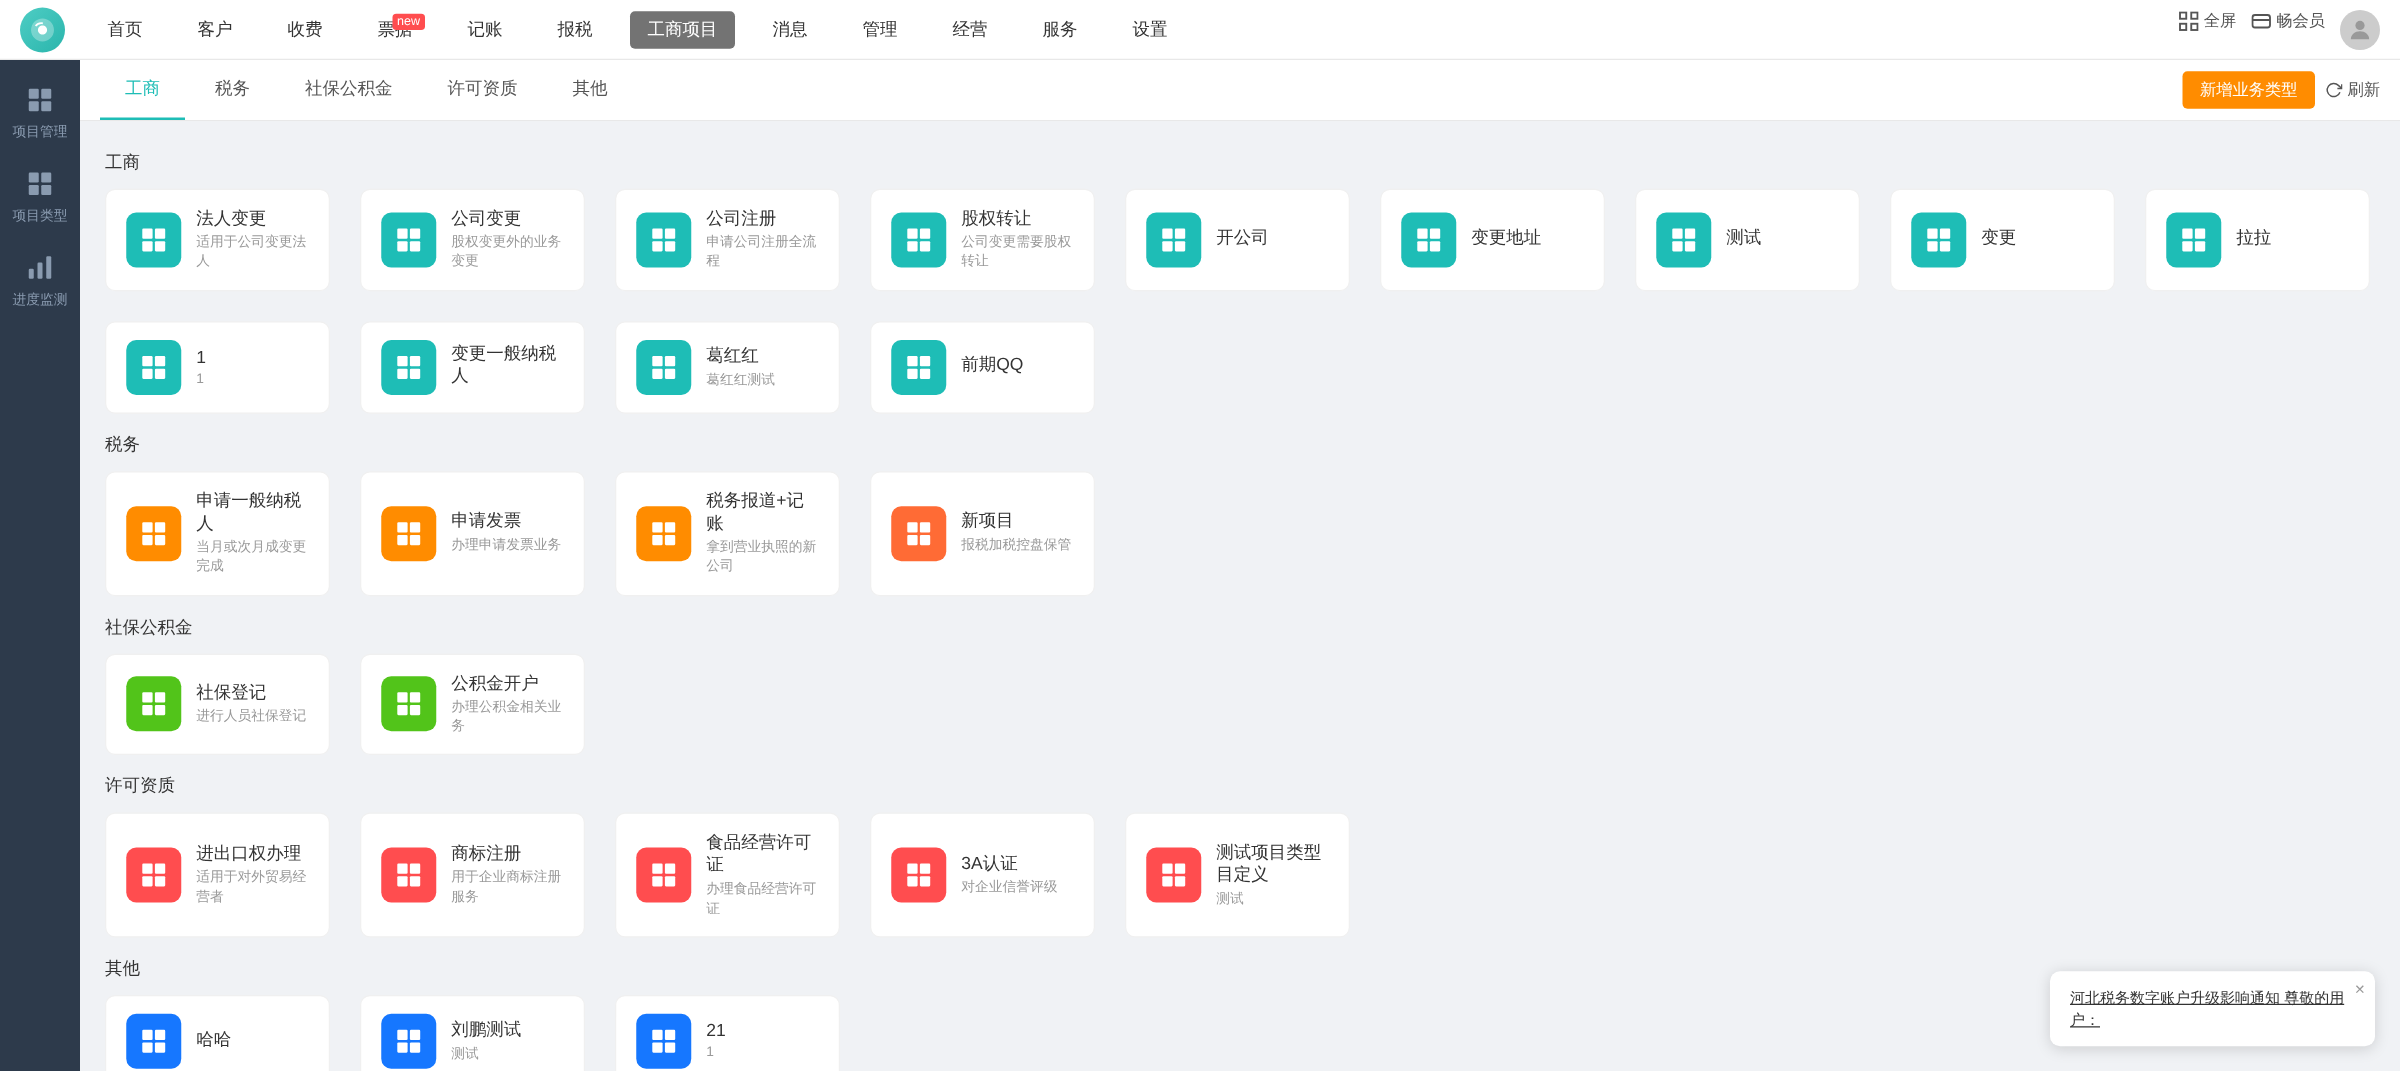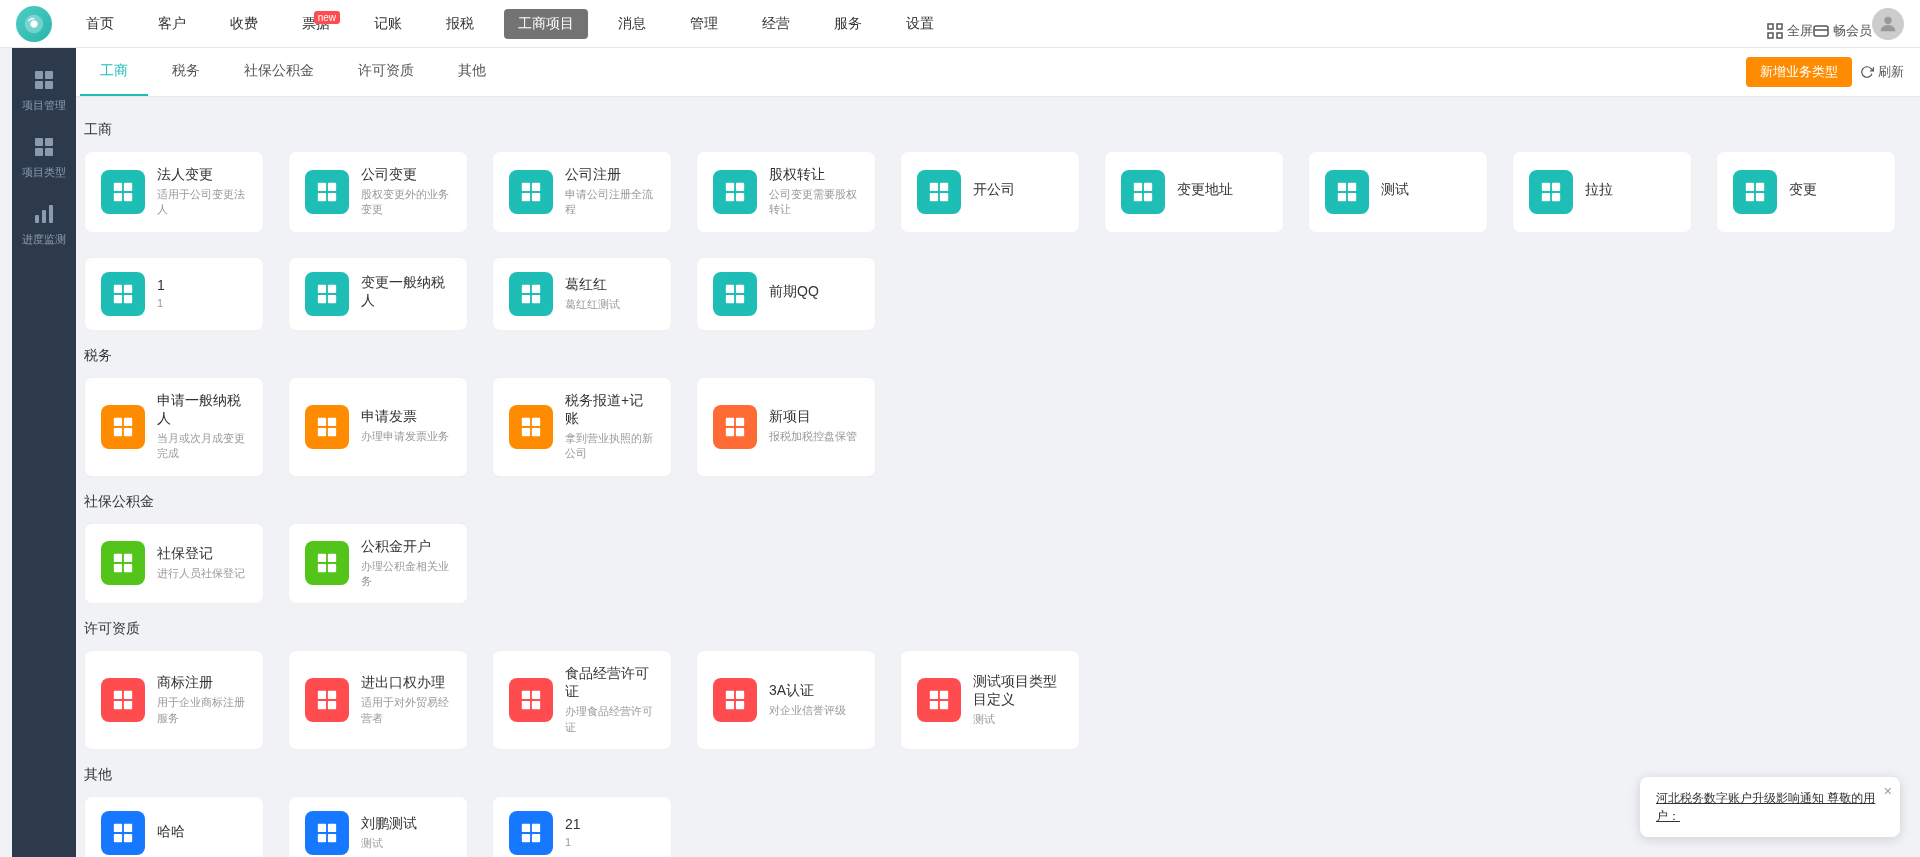--- a/index.html
+++ b/index.html
@@ -61,21 +61,22 @@
       top: 2px;
       right: 4px;
       background: #ff4d4f;
       color: white;
       font-size: 10px;
       padding: 1px 4px;
       border-radius: 3px;
     }
     .nav-right {
       display: flex;
-      align-items: flex-end;
+      align-items: flex-start;
+      gap: 12px;
       font-size: 13px;
       color: #555;
     }
     .nav-right .fullscreen, .nav-right .member {
       display: flex;
       align-items: center;
       gap: 4px;
       cursor: pointer;
     }
     .avatar {
@@ -86,21 +87,21 @@
       display: flex;
       align-items: center;
       justify-content: center;
       cursor: pointer;
     }
 
     
     .sidebar {
       position: fixed;
       top: 48px;
-      left: 12px;
+      left: 0;
       bottom: 0;
       width: 64px;
       background: #2d3a4b;
       display: flex;
       flex-direction: column;
       align-items: center;
       padding-top: 8px;
       z-index: 90;
     }
     .sidebar-item {
@@ -488,35 +489,35 @@
         <div class="service-card">
         <div class="card-icon" style="background:#1ebdb6">
           <svg width="22" height="22" viewBox="0 0 24 24" fill="white">
     <rect x="2" y="2" width="9" height="9" rx="1"></rect>
     <rect x="13" y="2" width="9" height="9" rx="1"></rect>
     <rect x="2" y="13" width="9" height="9" rx="1"></rect>
     <rect x="13" y="13" width="9" height="9" rx="1"></rect>
   </svg>
         </div>
         <div class="card-info">
+          <div class="card-title">变更</div>
+
+        </div>
+      </div>
+        <div class="service-card">
+        <div class="card-icon" style="background:#1ebdb6">
+          <svg width="22" height="22" viewBox="0 0 24 24" fill="white">
+    <rect x="2" y="2" width="9" height="9" rx="1"></rect>
+    <rect x="13" y="2" width="9" height="9" rx="1"></rect>
+    <rect x="2" y="13" width="9" height="9" rx="1"></rect>
+    <rect x="13" y="13" width="9" height="9" rx="1"></rect>
+  </svg>
+        </div>
+        <div class="card-info">
           <div class="card-title">拉拉</div>
-
-        </div>
-      </div>
-        <div class="service-card">
-        <div class="card-icon" style="background:#1ebdb6">
-          <svg width="22" height="22" viewBox="0 0 24 24" fill="white">
-    <rect x="2" y="2" width="9" height="9" rx="1"></rect>
-    <rect x="13" y="2" width="9" height="9" rx="1"></rect>
-    <rect x="2" y="13" width="9" height="9" rx="1"></rect>
-    <rect x="13" y="13" width="9" height="9" rx="1"></rect>
-  </svg>
-        </div>
-        <div class="card-info">
-          <div class="card-title">变更</div>
 
         </div>
       </div>
         <div class="service-card">
         <div class="card-icon" style="background:#1ebdb6">
           <svg width="22" height="22" viewBox="0 0 24 24" fill="white">
     <rect x="2" y="2" width="9" height="9" rx="1"></rect>
     <rect x="13" y="2" width="9" height="9" rx="1"></rect>
     <rect x="2" y="13" width="9" height="9" rx="1"></rect>
     <rect x="13" y="13" width="9" height="9" rx="1"></rect>
@@ -668,36 +669,36 @@
         <div class="service-card">
         <div class="card-icon" style="background:#ff4d4f">
           <svg width="22" height="22" viewBox="0 0 24 24" fill="white">
     <rect x="2" y="2" width="9" height="9" rx="1"></rect>
     <rect x="13" y="2" width="9" height="9" rx="1"></rect>
     <rect x="2" y="13" width="9" height="9" rx="1"></rect>
     <rect x="13" y="13" width="9" height="9" rx="1"></rect>
   </svg>
         </div>
         <div class="card-info">
+          <div class="card-title">进出口权办理</div>
+          <div class="card-desc">适用于对外贸易经营者</div>
+        </div>
+      </div>
+        <div class="service-card">
+        <div class="card-icon" style="background:#ff4d4f">
+          <svg width="22" height="22" viewBox="0 0 24 24" fill="white">
+    <rect x="2" y="2" width="9" height="9" rx="1"></rect>
+    <rect x="13" y="2" width="9" height="9" rx="1"></rect>
+    <rect x="2" y="13" width="9" height="9" rx="1"></rect>
+    <rect x="13" y="13" width="9" height="9" rx="1"></rect>
+  </svg>
+        </div>
+        <div class="card-info">
           <div class="card-title">商标注册</div>
           <div class="card-desc">用于企业商标注册服务</div>
-        </div>
-      </div>
-        <div class="service-card">
-        <div class="card-icon" style="background:#ff4d4f">
-          <svg width="22" height="22" viewBox="0 0 24 24" fill="white">
-    <rect x="2" y="2" width="9" height="9" rx="1"></rect>
-    <rect x="13" y="2" width="9" height="9" rx="1"></rect>
-    <rect x="2" y="13" width="9" height="9" rx="1"></rect>
-    <rect x="13" y="13" width="9" height="9" rx="1"></rect>
-  </svg>
-        </div>
-        <div class="card-info">
-          <div class="card-title">进出口权办理</div>
-          <div class="card-desc">适用于对外贸易经营者</div>
         </div>
       </div>
         <div class="service-card">
         <div class="card-icon" style="background:#ff4d4f">
           <svg width="22" height="22" viewBox="0 0 24 24" fill="white">
     <rect x="2" y="2" width="9" height="9" rx="1"></rect>
     <rect x="13" y="2" width="9" height="9" rx="1"></rect>
     <rect x="2" y="13" width="9" height="9" rx="1"></rect>
     <rect x="13" y="13" width="9" height="9" rx="1"></rect>
   </svg>

